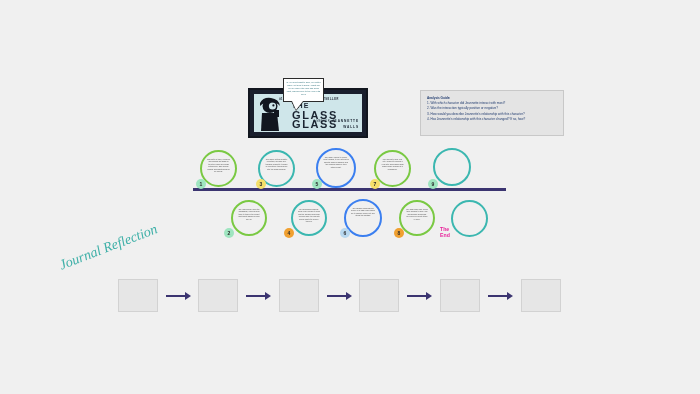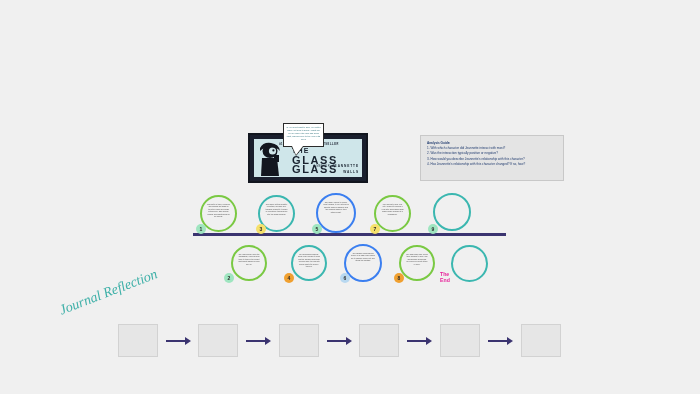--- a/index.html
+++ b/index.html
@@ -2,21 +2,21 @@
 <html><head>
 <meta charset="utf-8">
 <style>
   html,body{margin:0;padding:0;}
   body{
     width:700px;height:394px;
     background:#f0f0f0;
     font-family:"Liberation Sans",sans-serif;
     overflow:hidden;position:relative;
   }
-  #canvas{position:absolute;inset:0;margin-top:45px;}
+  #canvas{position:absolute;inset:0;}
 
   
   .book-cover{
     position:absolute;left:248px;top:88px;width:120px;height:50px;
     background:#1a1f2e;border:2px solid #12161f;box-sizing:border-box;
     padding:2px;
   }
   .book-inner{
     position:absolute;left:4px;top:4px;right:4px;bottom:4px;
     background:#cfe6ea;overflow:hidden;

